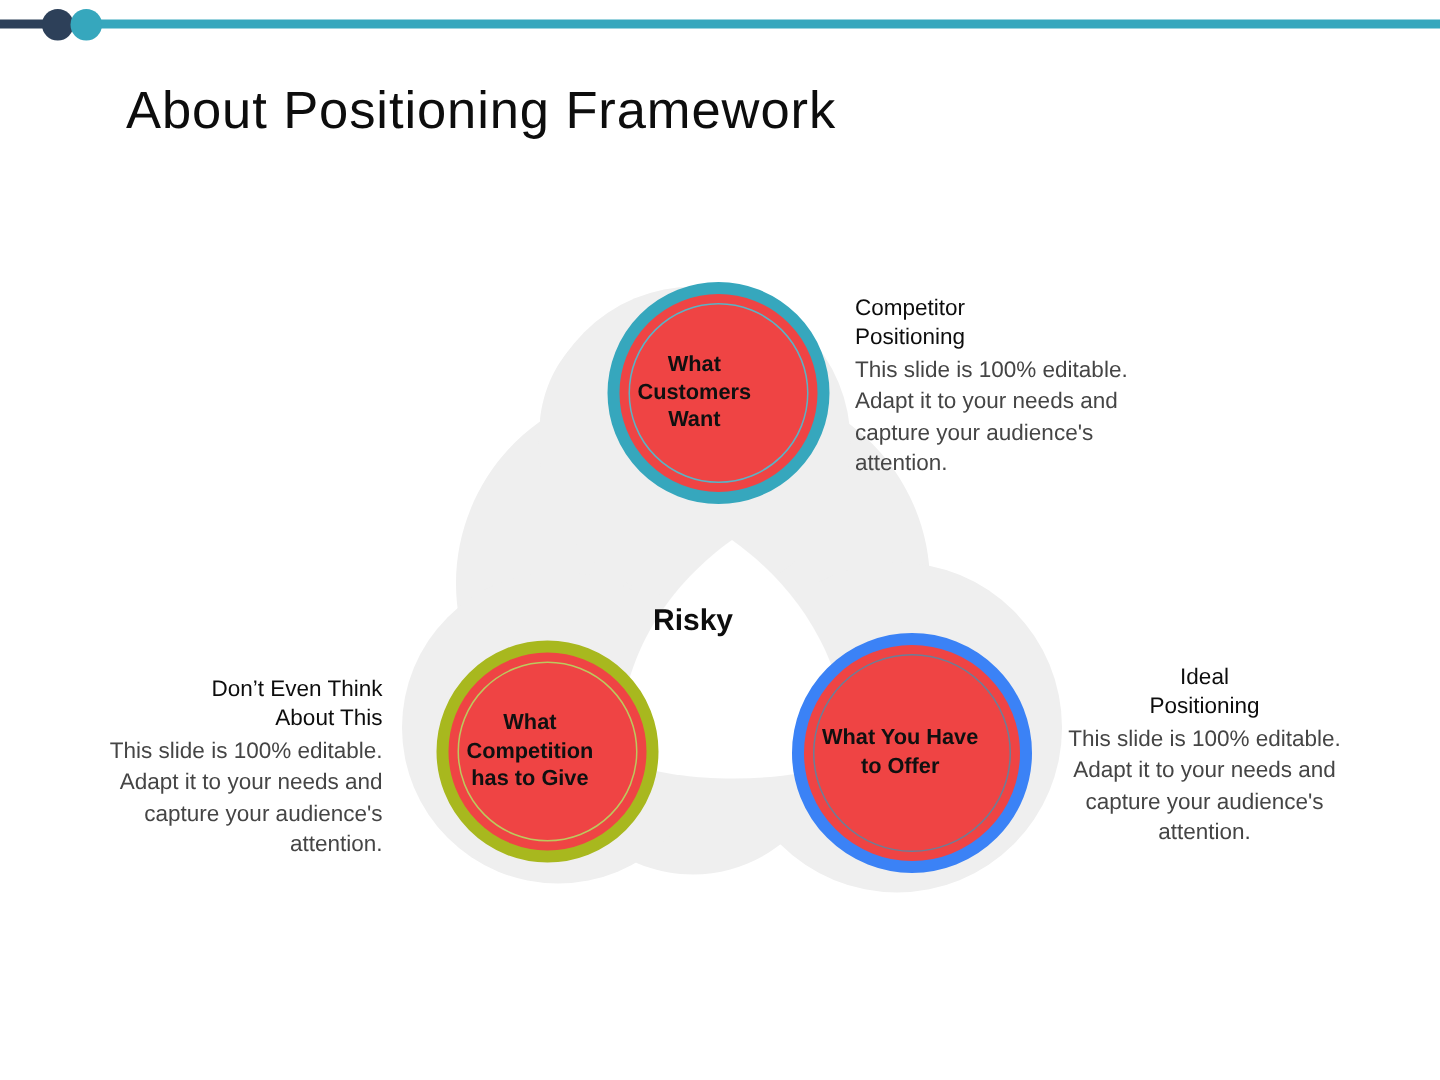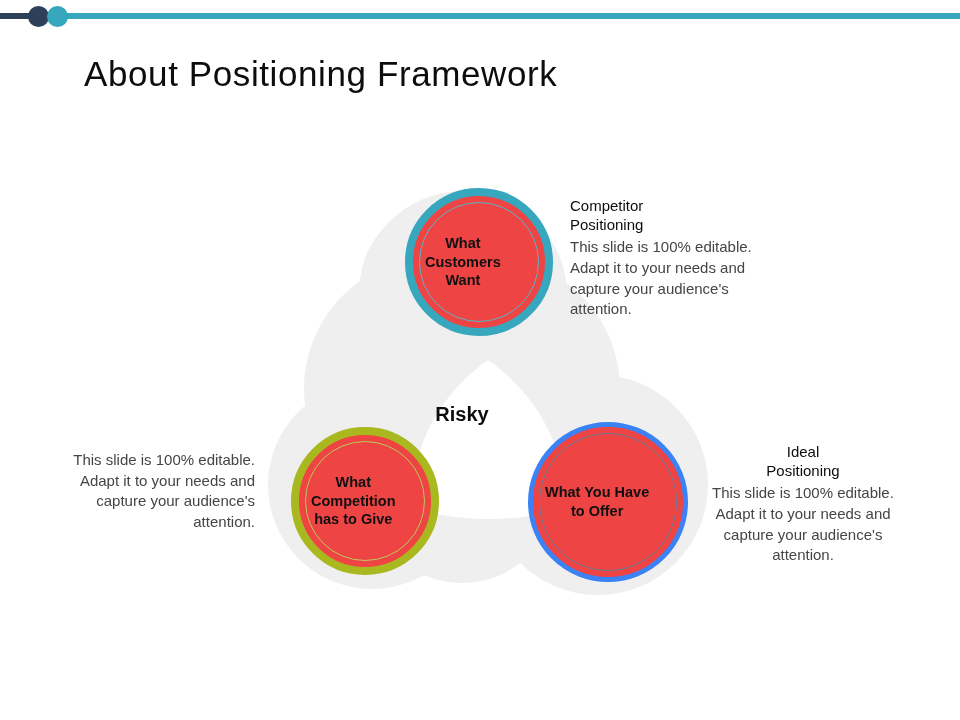--- a/index.html
+++ b/index.html
@@ -133,21 +133,21 @@
     height: 148px;
     border: 8px solid #a8b81e;
   }
   #node-competition .inner-ring { border-color: #bcc95e; }
 
   #node-offer {
     left: 528px;
     top: 422px;
     width: 160px;
     height: 160px;
-    border: 5px solid #3b82f6;
+    border: 8px solid #3b82f6;
   }
   #node-offer .inner-ring { border-color: #4a6party; }
   #node-offer .inner-ring { border-color: #6b7f98; }
 
   #risky-label {
     position: absolute;
     left: 407px;
     top: 403px;
     width: 110px;
     text-align: center;
@@ -254,14 +254,15 @@
   <p class="callout-title">Competitor<br>Positioning</p>
   <p class="callout-body">This slide is 100% editable. Adapt it to your needs and capture your audience's attention.</p>
 </div>
 
 <div class="callout" id="callout-ideal">
   <p class="callout-title">Ideal<br>Positioning</p>
   <p class="callout-body">This slide is 100% editable. Adapt it to your needs and capture your audience's attention.</p>
 </div>
 
 <div class="callout" id="callout-dont">
+  <p class="callout-title">Don’t Even Think<br>About This</p>
   <p class="callout-body">This slide is 100% editable. Adapt it to your needs and capture your audience's attention.</p>
 </div>
 
 </body></html>

